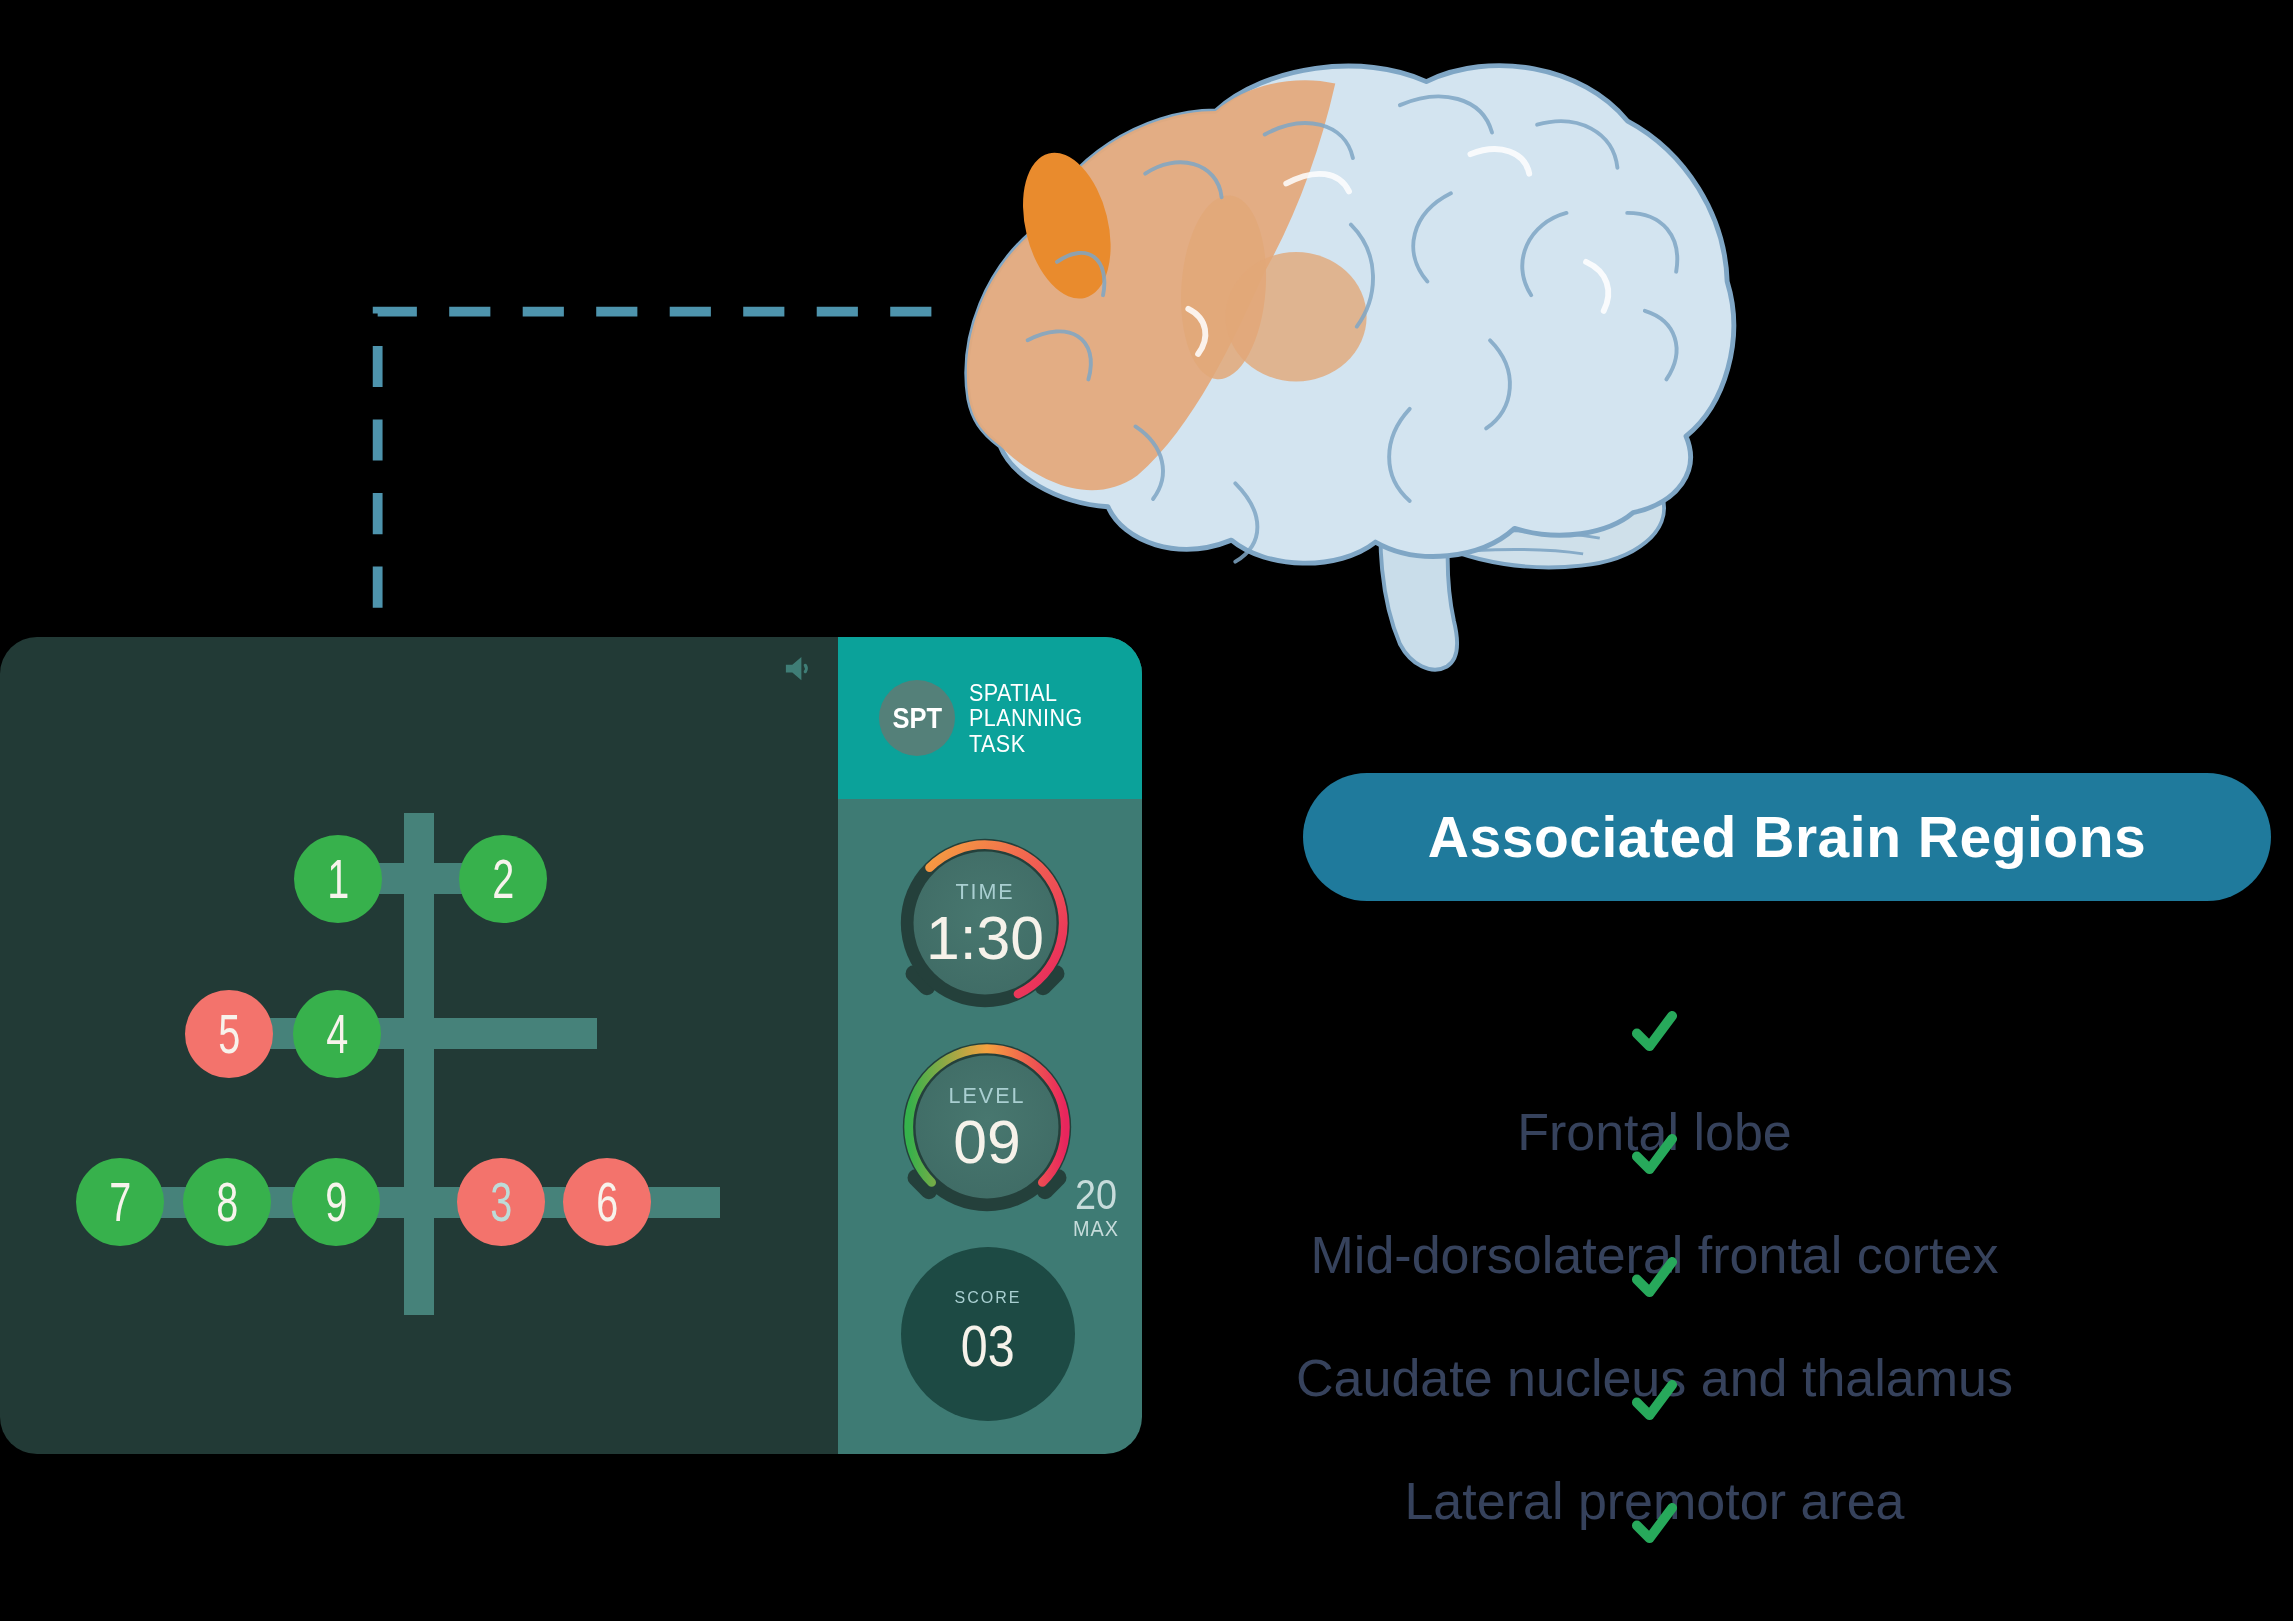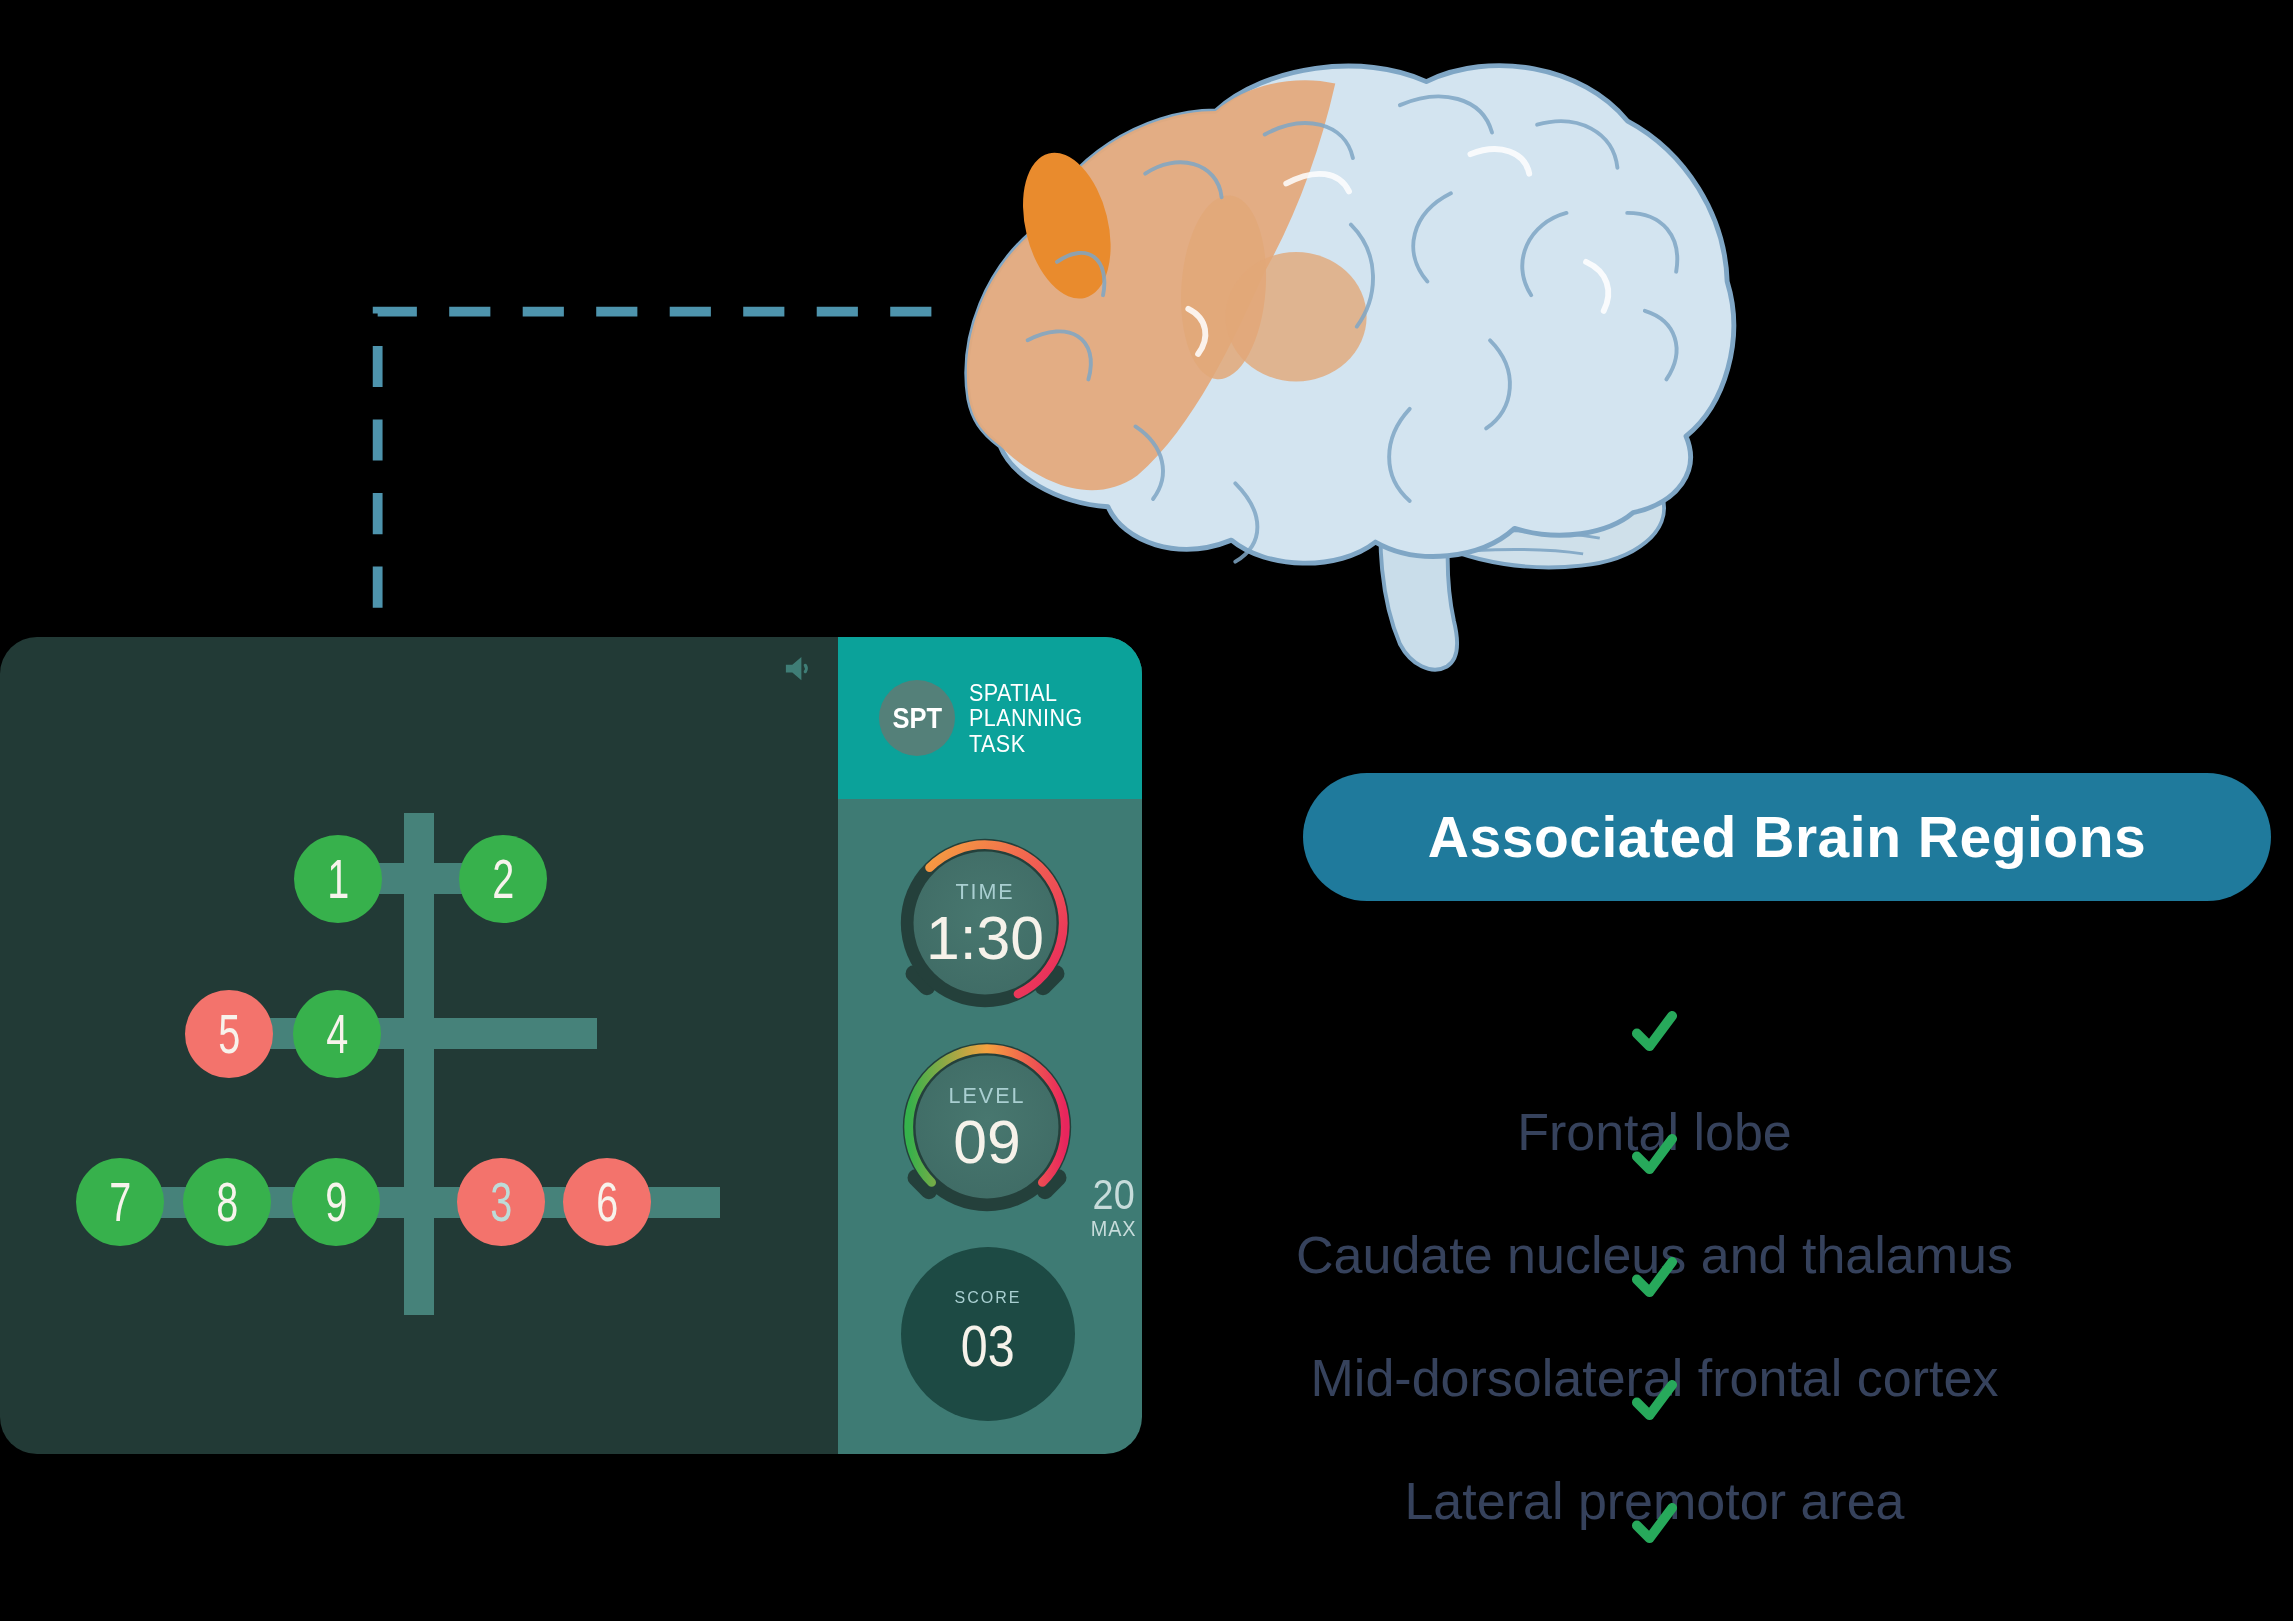--- a/index.html
+++ b/index.html
@@ -39,21 +39,21 @@
 
   
   .sidebar{position:relative;width:304px;height:100%;background:var(--sidebar-bg);}
   .spt-header{position:absolute;left:0;top:0;width:100%;height:162px;background:var(--header-bg);display:flex;align-items:center;padding-left:41px;}
   .spt-badge{width:76px;height:76px;border-radius:50%;background:var(--badge-bg);display:flex;align-items:center;justify-content:center;flex:0 0 auto;}
   .spt-badge span{color:#fff;font-size:30px;font-weight:700;transform:scaleX(0.85);letter-spacing:0;}
   .spt-title{margin-left:13.7px;color:#fff;font-size:24.5px;line-height:25.5px;font-weight:400;transform:scaleX(0.88);transform-origin:left center;letter-spacing:0.5px;}
   .gauge{position:absolute;}
   .gauge text.glabel{font-size:22px;letter-spacing:2px;fill:var(--label-text);}
   .gauge text.gvalue{font-size:62px;fill:var(--value-text);}
-  .maxblock{position:absolute;left:214px;top:535px;width:88px;text-align:right;color:var(--max-text);}
+  .maxblock{position:absolute;left:214px;top:535px;width:88px;text-align:center;color:var(--max-text);}
   .maxblock .mv{font-size:43px;line-height:45px;transform:scaleX(0.88);}
   .maxblock .ml{font-size:21.6px;line-height:23.5px;letter-spacing:1px;transform:scaleX(0.92);}
   .score{position:absolute;left:63px;top:610px;width:174px;height:174px;border-radius:50%;background:var(--score-bg);display:flex;flex-direction:column;align-items:center;justify-content:center;}
   .score .slabel{font-size:16px;letter-spacing:2px;color:var(--label-text);margin-bottom:5.9px;}
   .score .svalue{font-size:57px;color:var(--value-text);transform:scaleX(0.85);}
 
   
   .pill{position:absolute;left:1303px;top:773px;width:968px;height:128px;border-radius:90px;background:var(--pill-bg);display:flex;align-items:center;justify-content:center;}
   .pill span{color:var(--pill-text);font-size:57px;font-weight:700;letter-spacing:0.5px;}
   .region-list{position:absolute;left:1296px;top:1008px;list-style:none;}
@@ -226,32 +226,32 @@
       <li>
         <svg class="check" viewBox="0 0 48 48">
           <path d="M6 26 L19 39 L42 8" fill="none" stroke="var(--check)" stroke-width="10" stroke-linecap="round" stroke-linejoin="round"></path>
         </svg>
         <span class="rlabel">Frontal lobe</span>
       </li>
       <li>
         <svg class="check" viewBox="0 0 48 48">
           <path d="M6 26 L19 39 L42 8" fill="none" stroke="var(--check)" stroke-width="10" stroke-linecap="round" stroke-linejoin="round"></path>
         </svg>
+        <span class="rlabel">Mid-dorsolateral frontal cortex</span>
+      </li>
+      <li>
+        <svg class="check" viewBox="0 0 48 48">
+          <path d="M6 26 L19 39 L42 8" fill="none" stroke="var(--check)" stroke-width="10" stroke-linecap="round" stroke-linejoin="round"></path>
+        </svg>
         <span class="rlabel">Caudate nucleus and thalamus</span>
       </li>
       <li>
         <svg class="check" viewBox="0 0 48 48">
           <path d="M6 26 L19 39 L42 8" fill="none" stroke="var(--check)" stroke-width="10" stroke-linecap="round" stroke-linejoin="round"></path>
         </svg>
-        <span class="rlabel">Mid-dorsolateral frontal cortex</span>
-      </li>
-      <li>
-        <svg class="check" viewBox="0 0 48 48">
-          <path d="M6 26 L19 39 L42 8" fill="none" stroke="var(--check)" stroke-width="10" stroke-linecap="round" stroke-linejoin="round"></path>
-        </svg>
         <span class="rlabel">Lateral premotor area</span>
       </li>
       <li>
         <svg class="check" viewBox="0 0 48 48">
           <path d="M6 26 L19 39 L42 8" fill="none" stroke="var(--check)" stroke-width="10" stroke-linecap="round" stroke-linejoin="round"></path>
         </svg>
       </li>
     </ul>
 
 </div>

